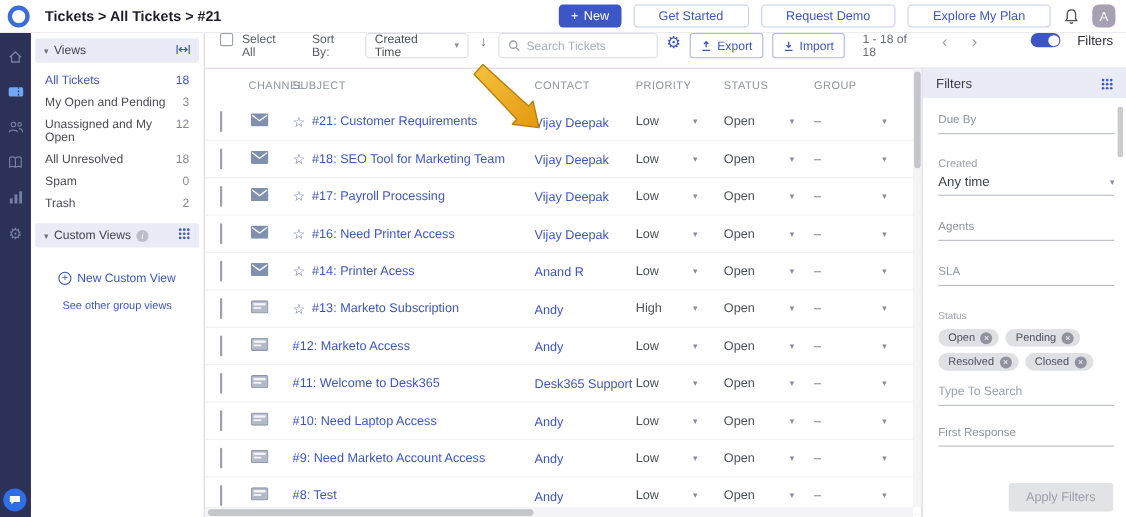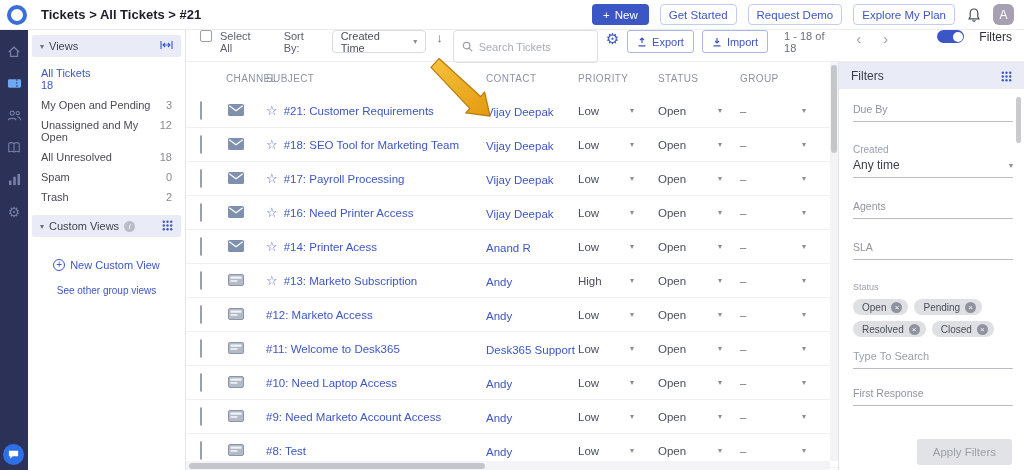--- a/index.html
+++ b/index.html
@@ -9,21 +9,21 @@
 
   
   .topbar { position:absolute; left:0; top:0; width:1024px; height:30px; background:#fff;
     border-bottom:1px solid #ebebf0; display:flex; align-items:center; padding:0 10px 0 7px; z-index:20; }
   .logo { width:20px; height:20px; border-radius:50%; border:4.5px solid #3a6fd8; }
   .breadcrumb { margin-left:14px; font-size:13px; font-weight:bold; color:#1d1d28; }
   .topbar-right { margin-left:auto; display:flex; align-items:center; gap:11px; }
   .btn-new { background:#3d56c5; color:#fff; border:none; border-radius:4px; height:21px;
     padding:0 11px; font-size:11.5px; display:flex; align-items:center; gap:5px; cursor:pointer; }
   .btn-outline { background:#fff; color:#3d56c5; border:1px solid #c3cdf0; border-radius:4px;
-    height:21px; padding:0 8px; font-size:11.5px; display:flex; align-items:center; cursor:pointer; }
+    height:21px; padding:0 22px; font-size:11.5px; display:flex; align-items:center; cursor:pointer; }
   .avatar { width:21px; height:21px; border-radius:6px; background:#a79fb2; color:#fff;
     font-size:12px; display:flex; align-items:center; justify-content:center; }
 
   
   .rail { position:absolute; left:0; top:30px; width:28px; height:440px; background:#2b3157;
     display:flex; flex-direction:column; align-items:center; padding-top:14px; gap:17px; z-index:15; }
   .rail-icon { width:15px; height:15px; display:flex; align-items:center; justify-content:center;
     color:#767fa6; font-size:14px; line-height:1; cursor:pointer; }
   .chat-fab { position:absolute; left:3px; bottom:5px; width:21px; height:21px; border-radius:50%;
     background:#2f6fe4; display:flex; align-items:center; justify-content:center; cursor:pointer; }
@@ -32,39 +32,39 @@
   .views { position:absolute; left:28px; top:30px; width:158px; height:440px; background:#fff;
     border-right:1px solid #e2e3ea; }
   .panel-head { margin:5px 4px 0 4px; height:22px; background:#e9ecf7; border-radius:2px;
     display:flex; align-items:center; padding:0 8px; font-size:11px; color:#42424e; gap:5px; }
   .panel-head .chev { font-size:8px; color:#6a6f7c; }
   .panel-head .spacer { margin-left:auto; }
   .view-list { padding:6px 0 2px 0; }
   .view-item { display:flex; justify-content:space-between; padding:4px 13px; font-size:11px;
     color:#4a4a55; cursor:pointer; }
   .view-item .cnt { color:#8a8a95; }
-  .view-item.active, .view-item.active .cnt { color:#3d56c5;flex-direction:column; }
+  .view-item.active, .view-item.active .cnt { color:#3d56c5; }
   .new-custom { margin-top:22px; text-align:center; color:#3d56c5; font-size:11px; cursor:pointer;
     display:flex; align-items:center; justify-content:center; gap:5px; }
   .plus-circ { width:12px; height:12px; border:1px solid #3d56c5; border-radius:50%; font-size:10px;
     line-height:10px; display:inline-flex; align-items:center; justify-content:center; }
   .see-other { margin-top:14px; text-align:center; color:#3d56c5; font-size:10px; cursor:pointer; }
   .info-dot { width:11px; height:11px; border-radius:50%; background:#b9bdc9; color:#fff;
     font-size:8px; display:inline-flex; align-items:center; justify-content:center; font-style:italic; }
 
   
   .toolbar { position:absolute; left:186px; top:30px; right:0; height:32px; background:#fff;
     display:flex; padding:0 12px 0 14px; gap:8px; border-bottom:1px solid #efeff3; z-index:10;}
   .cb { width:12px; height:12px; border:1.5px solid #9aa0ad; border-radius:2px; background:#fff; cursor:pointer; flex:none; }
   .tb-label { font-size:11px; color:#5a5f6b; }
   .sort-select { margin-left:4px; height:23px; border:1px solid #d9dbe3; border-radius:4px;
     display:flex; align-items:center; gap:13px; padding:0 8px; font-size:11px; color:#4a4f5c; cursor:pointer; }
   .caret { font-size:8px; color:#888d98; }
   .sort-dir { font-size:13px; color:#6a7390; cursor:pointer; margin:0 2px; }
-  .searchbox { width:155px; height:33px; border:1px solid #dcdee6; border-radius:4px;
+  .searchbox { width:155px; height:23px; border:1px solid #dcdee6; border-radius:4px;
     display:flex; align-items:center; padding:0 8px; gap:6px; }
   .searchbox input { border:none; outline:none; width:110px; font-size:11px; color:#555;
     font-family:"Liberation Sans", sans-serif; }
   .searchbox input::placeholder { color:#a9aebb; }
   .gear { margin-left:auto; font-size:15px; color:#3d56c5; cursor:pointer; }
   .btn-io { height:23px; background:#fff; border:1px solid #aab6e8; border-radius:3px;
     color:#3d56c5; font-size:11px; display:flex; align-items:center; gap:5px; padding:0 9px; cursor:pointer; }
   .pag { font-size:11px; color:#6a6f7c; margin:0 6px 0 8px; }
   .pg-chev { font-size:15px; color:#9aa0ab; cursor:pointer; padding:0 7px; }
   .toggle { margin-left:34px; width:27px; height:13px; border-radius:7px; background:#3d56c5;

